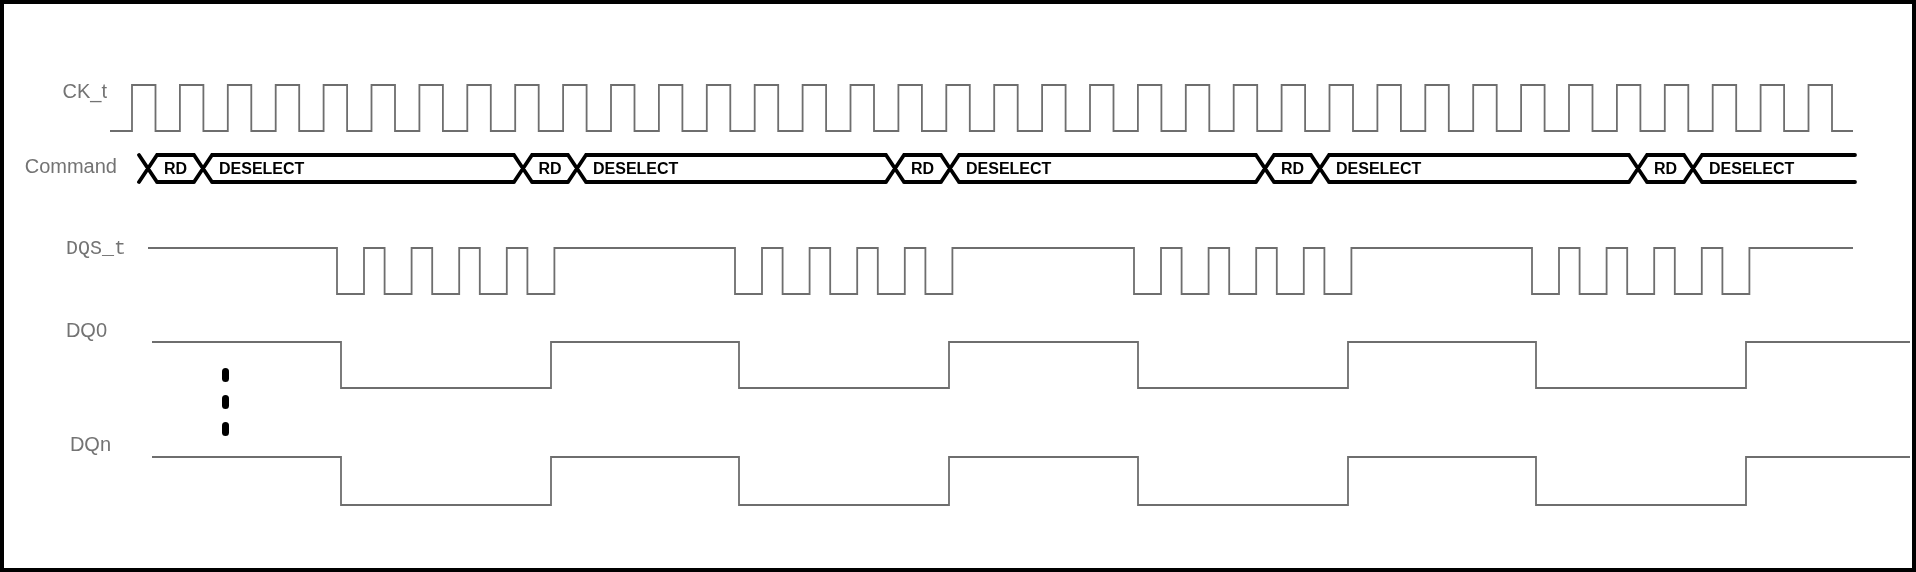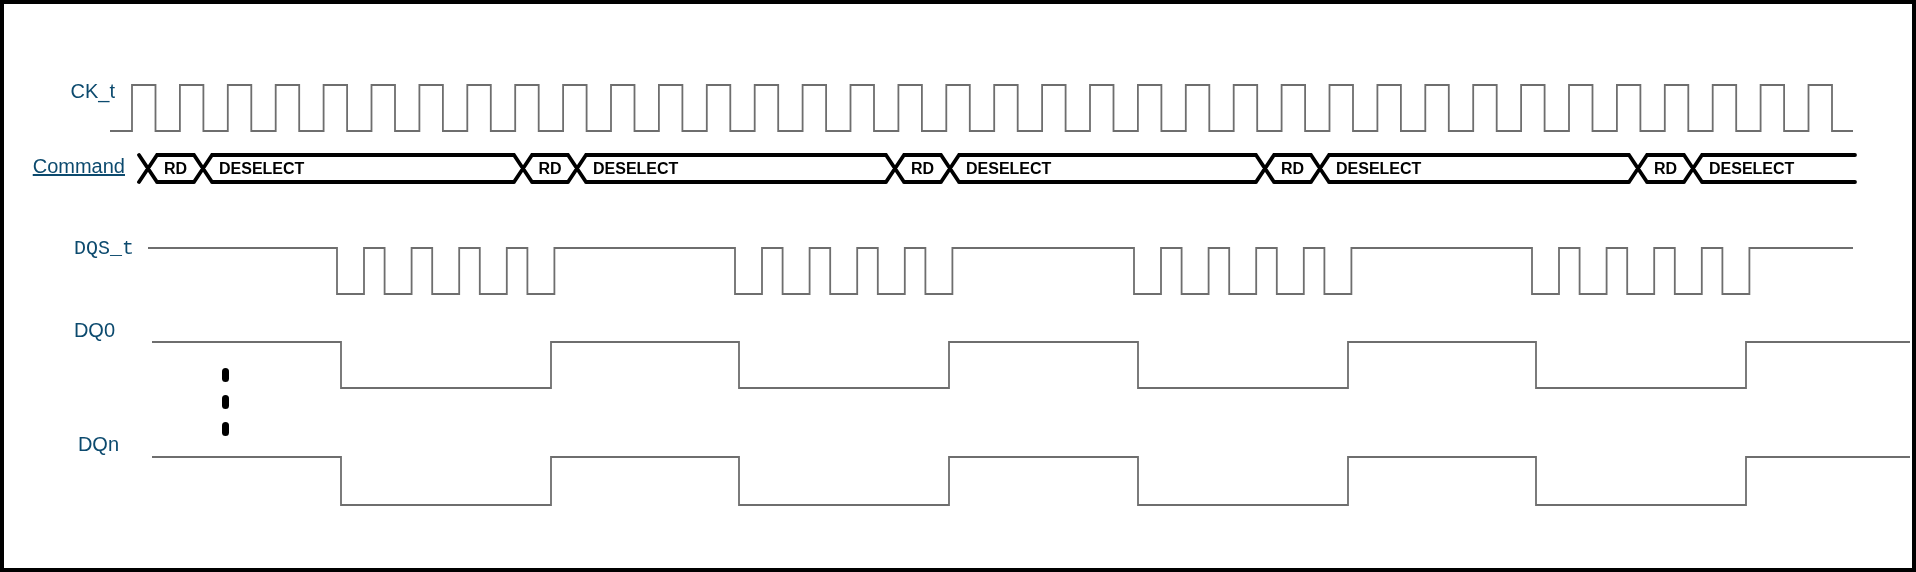--- a/index.html
+++ b/index.html
@@ -7,29 +7,29 @@
     position: relative;
     width: 1916px;
     height: 572px;
     background: #ffffff;
     overflow: hidden;
     font-family: "Liberation Sans", sans-serif;
   }
   .frame svg { position: absolute; left: 0; top: 0; }
   .sig-label {
     position: absolute;
-    left: 12px;
+    left: 4px;
     font-size: 20px;
     line-height: 24px;
-    color: #0c4a6e;
+    color: #737373;
     text-align: right;
     white-space: nowrap;
   }
   .l-ck  { top: 79px;  width: 103px; }
-  .l-cmd { top: 154px; width: 113px; text-decoration: underline; }
+  .l-cmd { top: 154px; width: 113px; }
   .l-dqs { top: 237px; width: 122px; font-family: Liberation Mono, monospace; }
   .l-dq0 { top: 318px; width: 103px; }
   .l-dqn { top: 432px; width: 107px; }
 </style>
 </head>
 <body>
 
 <div class="frame">
   <svg id="wave-svg" width="1916" height="572" viewBox="0 0 1916 572">
       <rect x="2" y="2" width="1912" height="568" fill="none" stroke="#000000" stroke-width="4"></rect>

